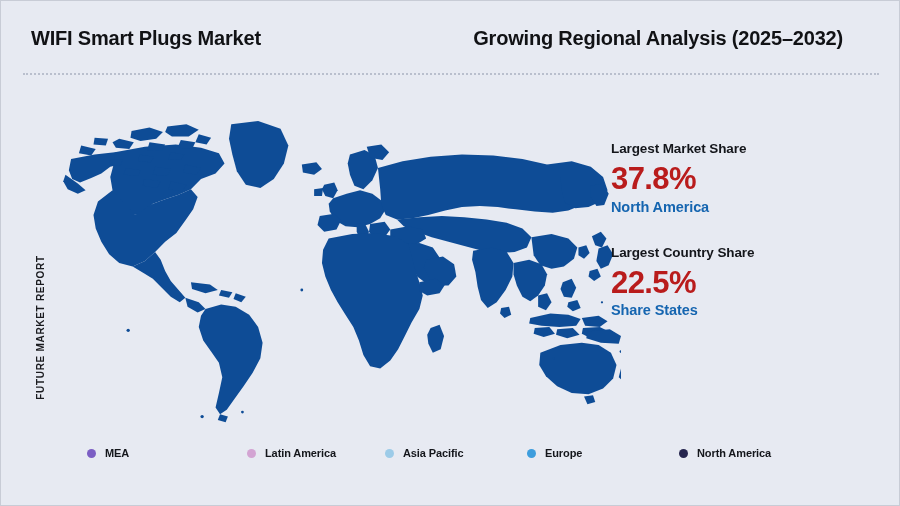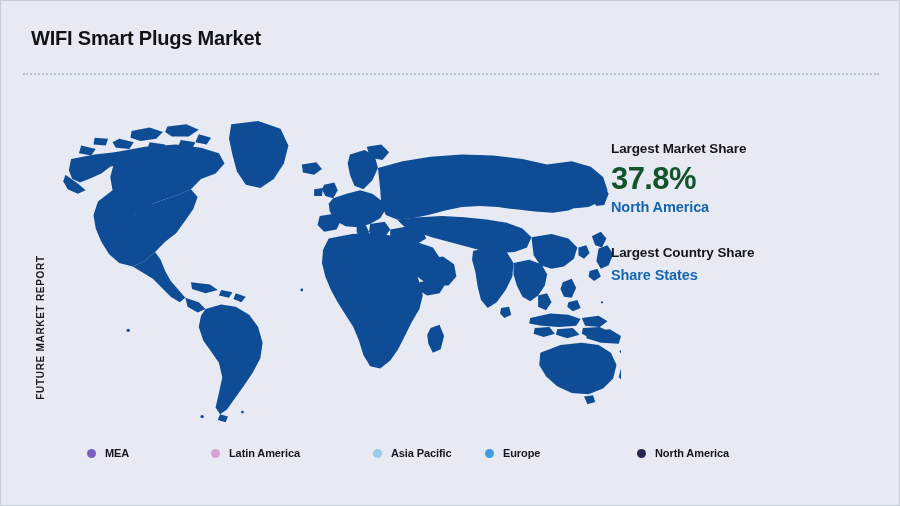--- a/index.html
+++ b/index.html
@@ -102,21 +102,21 @@
   .stat-label {
     font-size: 13.5px;
     font-weight: 700;
     color: #14161b;
     letter-spacing: -0.1px;
     margin-bottom: 7px;
   }
   .stat-value {
     font-size: 31px;
     font-weight: 700;
-    color: #14532d;
+    color: #b91c1c;
     letter-spacing: -0.6px;
     line-height: 1.05;
     margin-bottom: 3px;
   }
   .stat-region {
     font-size: 14.5px;
     font-weight: 700;
     color: #1565b0;
     letter-spacing: -0.1px;
   }
@@ -149,20 +149,21 @@
     letter-spacing: -0.1px;
   }
 </style>
 </head>
 <body>
 
 <div class="infographic" style="background: rgb(231, 234, 242);">
 
   <div class="header">
     <div class="header-title">WIFI Smart Plugs Market</div>
+    <div class="header-subtitle">Growing Regional Analysis (2025–2032)</div>
   </div>
   <div class="header-divider"></div>
 
   <div class="brand-rail">
     <div class="brand-rail-text">FUTURE MARKET REPORT</div>
   </div>
 
   <div class="map-area">
     <svg viewBox="0 0 1000 560" preserveAspectRatio="xMidYMid meet">
       <g fill="#0e4c96">
@@ -307,38 +308,39 @@
   <div class="stats-panel">
 
     <div class="stat-block">
       <div class="stat-label">Largest Market Share</div>
       <div class="stat-value">37.8%</div>
       <div class="stat-region">North America</div>
     </div>
 
     <div class="stat-block">
       <div class="stat-label">Largest Country Share</div>
+      <div class="stat-value">22.5%</div>
       <div class="stat-region">Share States</div>
     </div>
 
   </div>
 
   <div class="legend">
 
-    <div class="legend-item" style="width:124px">
+    <div class="legend-item" style="width:160px">
       <span class="legend-dot" style="background: rgb(123, 94, 196);"></span>
       <span class="legend-text">MEA</span>
     </div>
 
-    <div class="legend-item" style="width:162px">
+    <div class="legend-item" style="width:138px">
       <span class="legend-dot" style="background: rgb(211, 164, 211);"></span>
       <span class="legend-text">Latin America</span>
     </div>
 
-    <div class="legend-item" style="width:112px">
+    <div class="legend-item" style="width:142px">
       <span class="legend-dot" style="background: rgb(156, 203, 232);"></span>
       <span class="legend-text">Asia Pacific</span>
     </div>
 
     <div class="legend-item" style="width:152px">
       <span class="legend-dot" style="background: rgb(61, 157, 221);"></span>
       <span class="legend-text">Europe</span>
     </div>
 
     <div class="legend-item">

